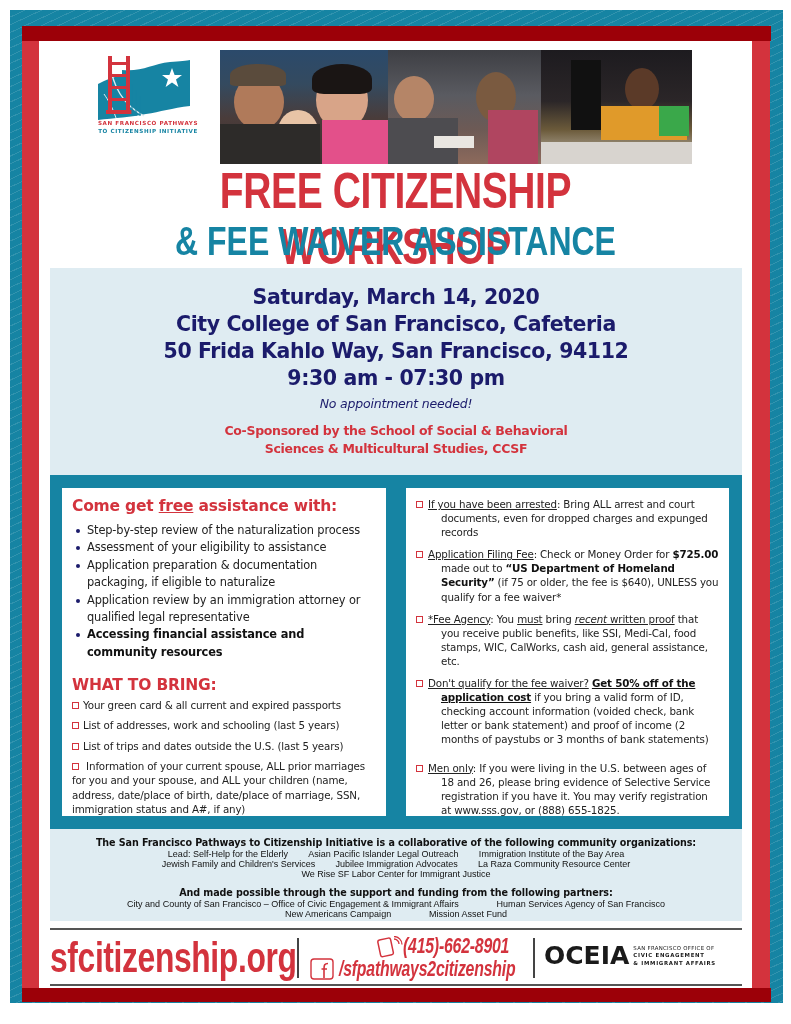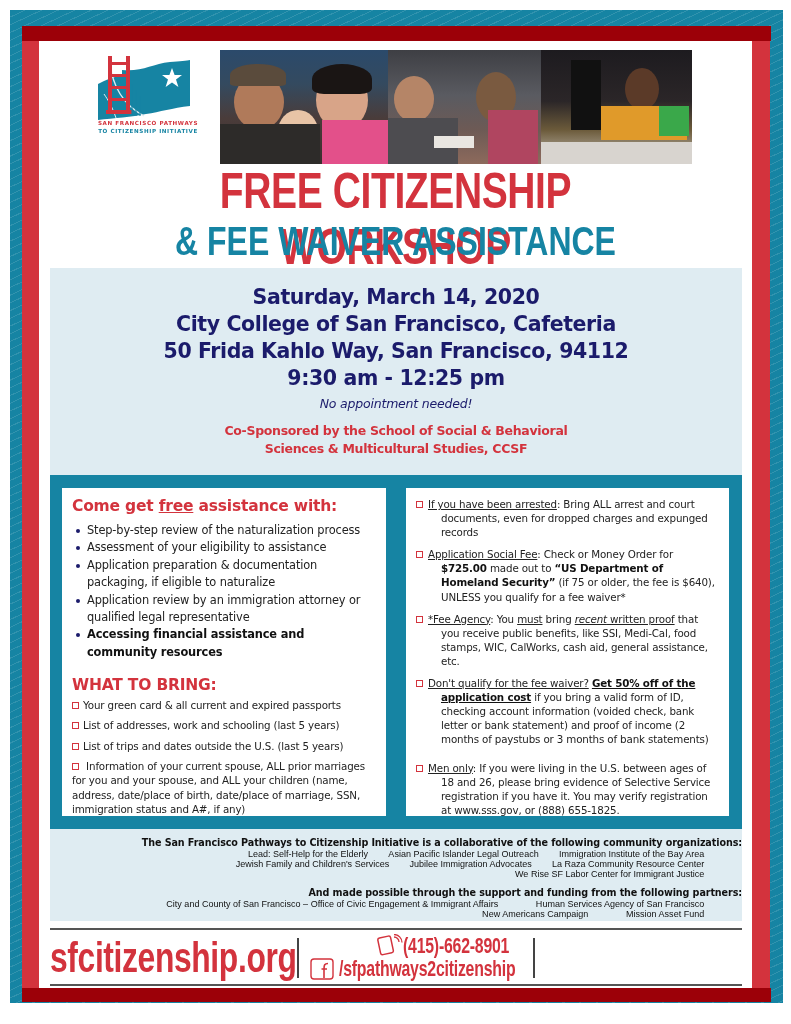--- a/index.html
+++ b/index.html
@@ -102,40 +102,40 @@
   ul.right-list li {
     font-size: 10.3px; line-height: 14.1px; color: #222; margin-bottom: 8px; padding-left: 25px; text-indent: -25px; letter-spacing: -0.15px;
   }
   ul.right-list li .cb { margin-right: 5px; margin-left: 0; text-indent: 0; }
   ul.right-list li .lead { text-decoration: underline; }
   ul.right-list li b { color: #111; text-align: center; }
   ul.right-list li .u { text-decoration: underline; }
 
   
   .collab {
-    position: absolute; left: 11px; top: 788px; width: 692px; height: 92px; background: #dfecf2; text-align: right; color: #111;
+    position: absolute; left: 11px; top: 788px; width: 692px; height: 92px; background: #dfecf2; text-align: center; color: #111;
   }
   .collab .ch { font-weight: bold; font-size: 9.6px; line-height: 12px; margin-top: 8px; letter-spacing: -0.1px; }
   .collab .orgrow { font-family: "Liberation Sans", sans-serif; font-size: 9.8px; line-height: 10px; transform: scaleX(0.92); }
   .collab .orgrow span { margin: 0 11px; }
   .collab .ch2 { margin-top: 8px; }
 
   
   .footer-rule-top { position: absolute; left: 11px; top: 887px; width: 692px; height: 2px; background: #555; }
   .footer-rule-bot { position: absolute; left: 11px; top: 943px; width: 692px; height: 2px; background: #555; }
   .site {
     position: absolute; left: 11px; top: 890px; height: 52px;
     font-family: "Liberation Sans", sans-serif; font-weight: bold; font-size: 43px; line-height: 52px; color: #d3333d;
     transform: scaleX(0.74); transform-origin: left center; letter-spacing: -0.5px;
   }
   .vsep { position: absolute; top: 897px; width: 2px; height: 40px; background: #444; }
   .contact {
     position: absolute; left: 270px; top: 891px; width: 230px; height: 52px;
   }
-  .contact .phone-row, .contact .fb-row { position: absolute; display: flex; align-items: flex-start; }
+  .contact .phone-row, .contact .fb-row { position: absolute; display: flex; align-items: flex-end; font-style: italic; }
   .contact .phone-row { left: 68px; top: 2px; }
   .contact .fb-row { left: 0; top: 25px; }
   .contact .txt {
     font-family: "Liberation Sans", sans-serif; font-weight: bold; color: #d3333d; font-size: 22px; line-height: 24px;
     transform: scaleX(0.72); transform-origin: left center; white-space: nowrap; letter-spacing: -0.3px;
   }
   .oceia { position: absolute; left: 505px; top: 900px; display: flex; align-items: center; }
   .oceia .big { font-family: "DejaVu Sans", sans-serif; font-weight: bold; font-size: 25px; letter-spacing: 0px; color: #1a1a1a; line-height: 30px; }
   .oceia .small { margin-left: 4px; font-size: 5.4px; line-height: 7.4px; font-weight: bold; color: #1a1a1a; letter-spacing: 0.7px; }
   .oceia .small .t1 { font-weight: normal; letter-spacing: 0.3px; }
@@ -204,21 +204,21 @@
     </div>
   </div>
 
   <div class="title-main">FREE CITIZENSHIP WORKSHOP</div>
   <div class="title-sub">&amp; FEE WAIVER ASSISTANCE</div>
 
   <div class="info">
     <div class="date">Saturday, March 14, 2020</div>
     <div class="venue">City College of San Francisco, Cafeteria</div>
     <div class="address">50 Frida Kahlo Way, San Francisco, 94112</div>
-    <div class="time">9:30 am - 12:25 pm</div>
+    <div class="time">9:30 am - 07:30 pm</div>
     <div class="note">No appointment needed!</div>
     <div class="sponsor">
       <div>Co-Sponsored by the School of Social &amp; Behavioral</div>
       <div>Sciences &amp; Multicultural Studies, CCSF</div>
     </div>
   </div>
 
   <div class="panel">
     <div class="box-left">
       <div class="h-red"><span>Come get </span><u>free</u><span> assistance with:</span></div>
@@ -235,21 +235,21 @@
         <li><span class="cb"></span><span>Your green card &amp; all current and expired passports</span></li>
         <li><span class="cb"></span><span>List of addresses, work and schooling (last 5 years)</span></li>
         <li><span class="cb"></span><span>List of trips and dates outside the U.S. (last 5 years)</span></li>
         <li><span class="cb"></span><span> Information of your current spouse, ALL prior marriages for you and your spouse, and ALL your children (name, address, date/place of birth, date/place of marriage, SSN, immigration status and A#, if any)</span></li>
       </ul>
     </div>
 
     <div class="box-right">
       <ul class="right-list">
         <li><span class="cb"></span><span class="lead">If you have been arrested</span><span>: Bring ALL arrest and court documents, even for dropped charges and expunged records</span></li>
-        <li><span class="cb"></span><span class="lead">Application Social Fee</span><span>: Check or Money Order for </span><b>$725.00</b><span> made out to </span><b>“US Department of Homeland Security”</b><span> (if 75 or older, the fee is $640), UNLESS you qualify for a fee waiver*</span></li>
+        <li><span class="cb"></span><span class="lead">Application Filing Fee</span><span>: Check or Money Order for </span><b>$725.00</b><span> made out to </span><b>“US Department of Homeland Security”</b><span> (if 75 or older, the fee is $640), UNLESS you qualify for a fee waiver*</span></li>
         <li><span class="cb"></span><span class="lead">*Fee Agency</span><span>: You </span><span class="u">must</span><span> bring </span><i class="u">recent</i><span class="u"> written proof</span><span> that you receive public benefits, like SSI, Medi-Cal, food stamps, WIC, CalWorks, cash aid, general assistance, etc.</span></li>
         <li><span class="cb"></span><span class="lead">Don't qualify for the fee waiver?</span> <b class="u">Get 50%  off of the application cost</b><span> if you bring a valid form of ID, checking account information (voided check, bank letter or bank statement) and proof of income (2 months of paystubs or 3 months of bank statements)</span></li>
         <li style="margin-top:14px;"><span class="cb"></span><span class="lead">Men only</span><span>: If you were living in the U.S. between ages of 18 and 26, please bring evidence of Selective Service registration if you have it. You may verify registration at www.sss.gov, or (888) 655-1825.</span></li>
       </ul>
     </div>
   </div>
 
   <div class="collab">
     <div class="ch">The San Francisco Pathways to Citizenship Initiative is a collaborative of the following community organizations:</div>
     <div class="orgrow">
@@ -284,14 +284,22 @@
     </div>
     <div class="fb-row">
       <svg width="26" height="24" viewBox="0 0 26 24">
         <rect x="2" y="2" width="22" height="20" rx="3" fill="none" stroke="#d3333d" stroke-width="1.4"></rect>
         <path d="M15,21 L15,12 L18,12 M12.5,12 L18,12 M15,21 M15,12 C15,8 15.5,6.5 19,6.5" fill="none" stroke="#d3333d" stroke-width="1.6"></path>
       </svg>
       <span class="txt" style="margin-left:4px;">/sfpathways2citizenship</span>
     </div>
   </div>
   <div class="vsep" style="left:494px;"></div>
+  <div class="oceia">
+    <span class="big">OCEIA</span>
+    <span class="small">
+      <span class="t1" style="display:block">SAN FRANCISCO OFFICE OF</span>
+      <span style="display:block">CIVIC ENGAGEMENT</span>
+      <span style="display:block">&amp; IMMIGRANT AFFAIRS</span>
+    </span>
+  </div>
   <div class="footer-rule-bot"></div>
 </div>
 
 </body></html>

